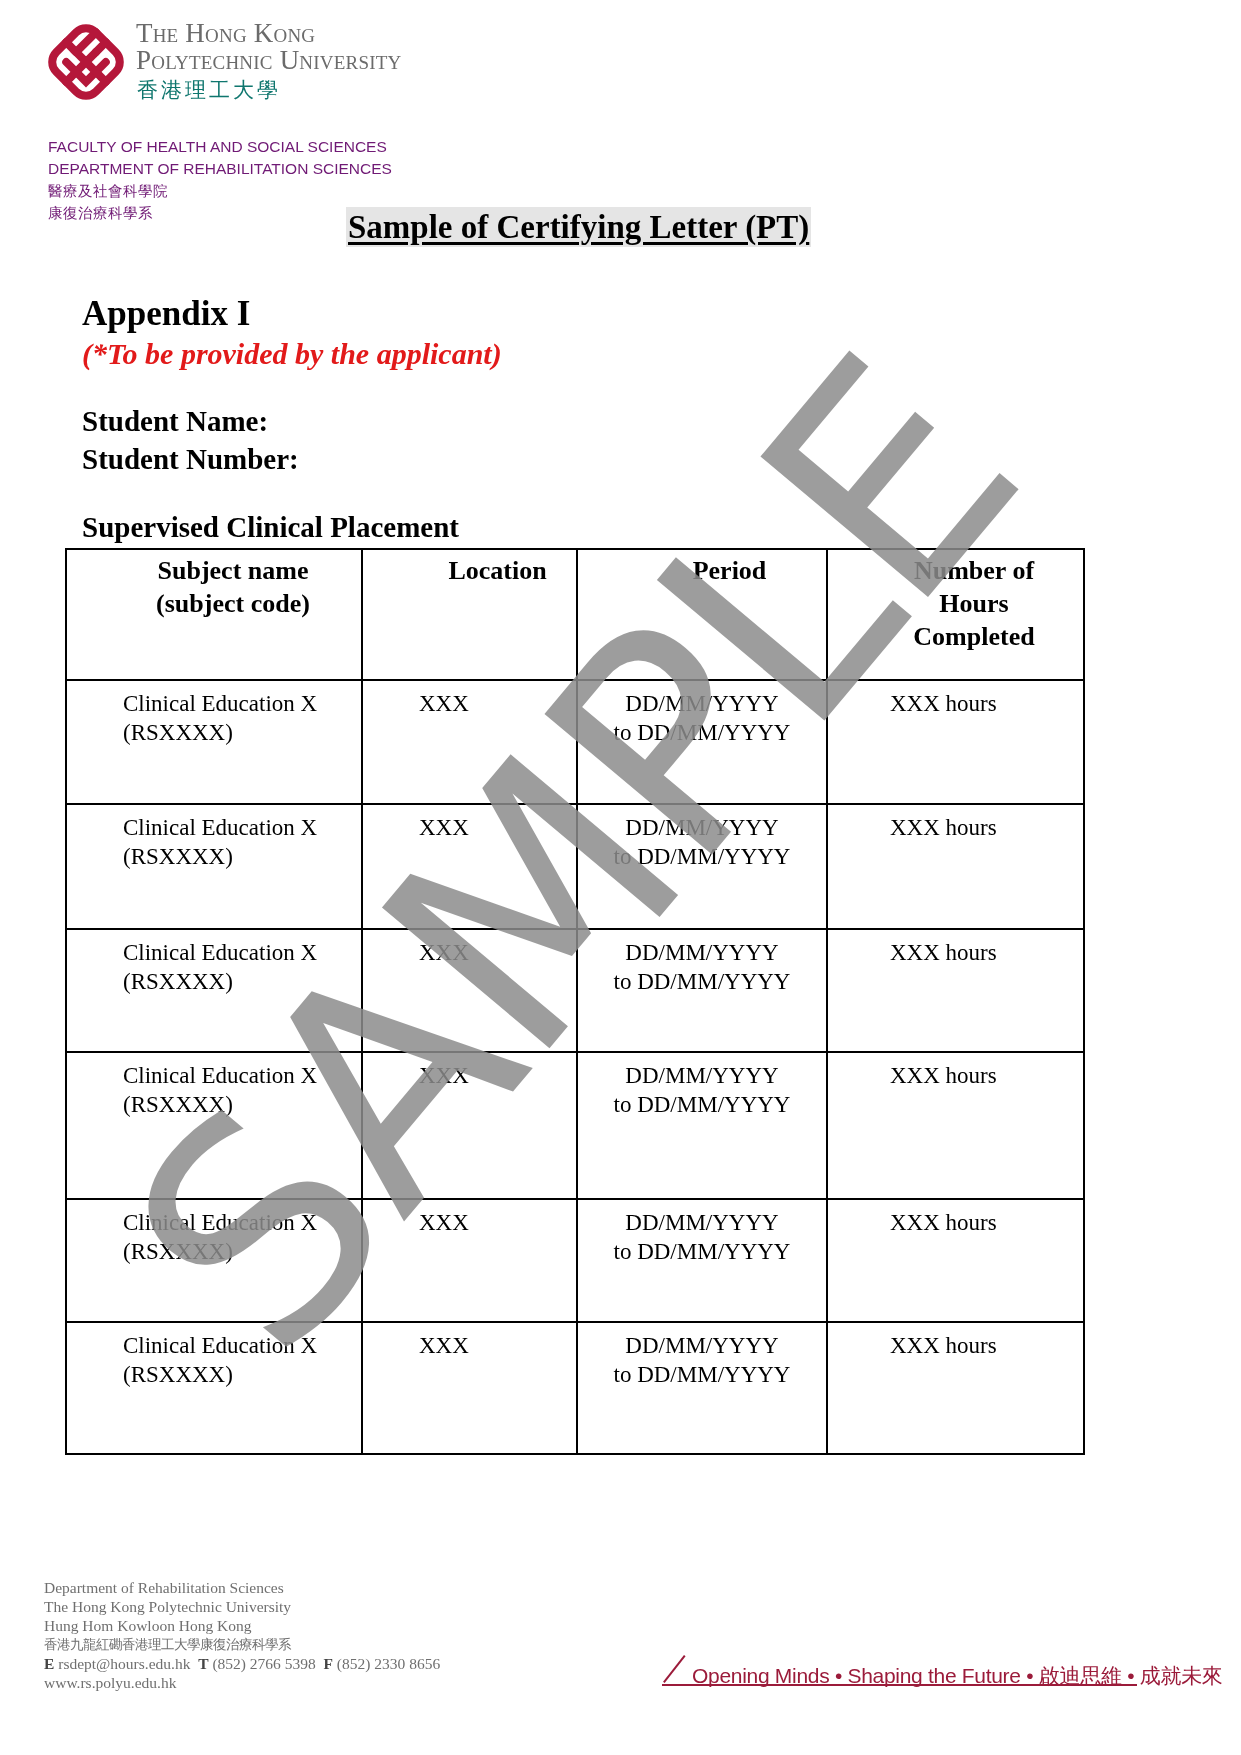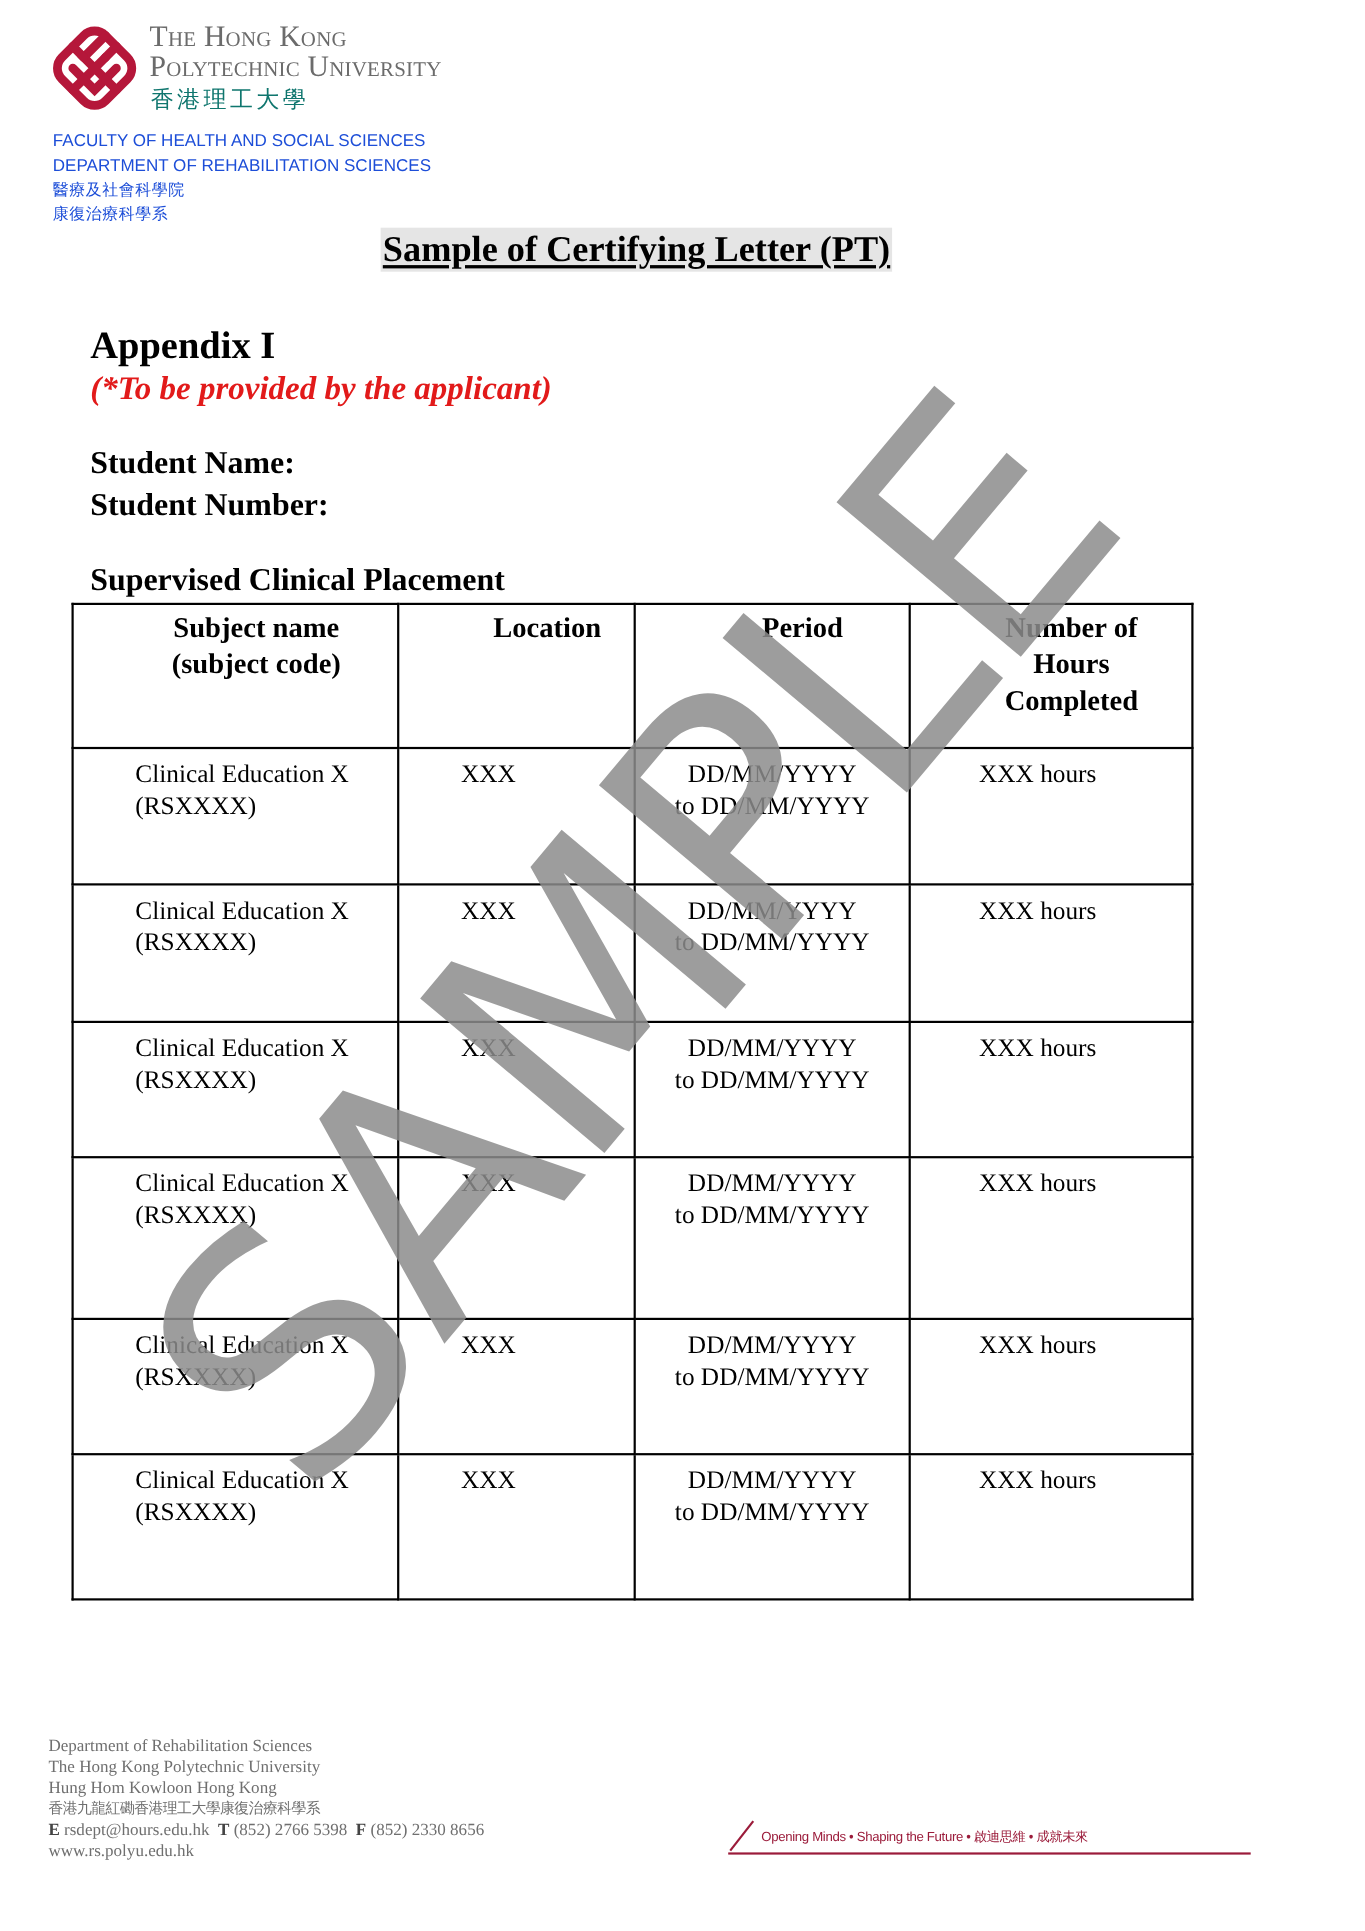--- a/index.html
+++ b/index.html
@@ -4,21 +4,21 @@
 <style>
   html, body { margin: 0; padding: 0; background: #ffffff; }
   body { width: 1241px; height: 1755px; position: relative; overflow: hidden; font-family: "Liberation Serif", serif; color: #000; }
   .abs { position: absolute; }
 
   
   .logo { left: 42px; top: 18px; width: 88px; height: 88px; }
   .uni-en { left: 136px; top: 20px; font-family: "Liberation Serif", serif; color: #6b6b6b; font-size: 27px; line-height: 27px; font-variant: small-caps; letter-spacing: 0.2px; }
   .uni-en div { white-space: nowrap; }
   .uni-zh { left: 137px; top: 76px; font-family: Liberation Sans, sans-serif; color: #0f766e; font-size: 21px; letter-spacing: 3px; }
-  .faculty { left: 48px; top: 118px; font-family: "Liberation Sans", sans-serif; color: #1d4ed8; font-size: 15.5px; line-height: 22px; }
+  .faculty { left: 48px; top: 136px; font-family: "Liberation Sans", sans-serif; color: #701a75; font-size: 15.5px; line-height: 22px; }
   .faculty div { white-space: nowrap; }
   .faculty .zh { font-family: "DejaVu Sans", sans-serif; font-size: 14.5px; letter-spacing: 0.5px; }
 
   
   .doc-title { left: 346px; top: 207px; background: #e5e5e5; font-family: "Liberation Serif", serif; font-weight: bold; font-size: 33px; line-height: 40px; padding: 0 2px; text-decoration: underline; text-decoration-thickness: 3px; text-underline-offset: 4px; white-space: nowrap; }
 
   .appendix { left: 82px; top: 294px; font-weight: bold; font-size: 35px; }
   .note { left: 82px; top: 337px; font-weight: bold; font-style: italic; font-size: 30px; color: #e21a1a; white-space: nowrap; }
   .field-label { left: 82px; font-weight: bold; font-size: 29px; white-space: nowrap; }
   .section-title { left: 82px; top: 511px; font-weight: bold; font-size: 29px; white-space: nowrap; }
@@ -41,21 +41,21 @@
 
   
   .watermark { left: 30px; top: 785px; width: 960px; text-align: center; font-family: "DejaVu Sans", sans-serif; font-size: 300px; line-height: 300px; color: rgba(140,140,140,0.85); transform: rotate(-50deg); transform-origin: 50% 50%; pointer-events: none; letter-spacing: -6px; }
 
   
   .footer-addr { left: 44px; top: 1578px; font-family: "Liberation Serif", serif; color: #6f6f6f; font-size: 15.5px; line-height: 19px; }
   .footer-addr div { white-space: nowrap; }
   .footer-addr .zh { font-family: "DejaVu Sans", sans-serif; font-size: 13.5px; letter-spacing: -0.5px; }
   .footer-addr b { color: #444; font-weight: bold; }
   .slogan { left: 662px; top: 1655px; width: 475px; height: 30px; }
-  .slogan-text { position: absolute; left: 30px; top: 7px; font-family: "Liberation Sans", sans-serif; font-size: 12px; color: #9b1b3a; white-space: nowrap; letter-spacing: -0.3px; }
+  .slogan-text { position: absolute; left: 30px; top: 7px; font-family: "Liberation Sans", sans-serif; font-size: 21px; color: #9b1b3a; white-space: nowrap; letter-spacing: -0.3px; }
   .slogan-line { position: absolute; left: 0; top: 29px; width: 475px; height: 2px; background: #9b1b3a; }
   .slogan-slash { position: absolute; left: 2px; top: 0px; width: 2px; height: 34px; background: #9b1b3a; transform: rotate(38deg); transform-origin: top left; left: 22px; }
 </style>
 </head>
 <body>
 
 <div class="abs logo">
   <svg width="88" height="88" viewBox="0 0 88 88">
     <g transform="rotate(45 44 44)" fill="none" stroke="#b5173a" stroke-width="8" stroke-linecap="round">
       <rect x="16" y="16" width="56" height="56" rx="14"></rect>

